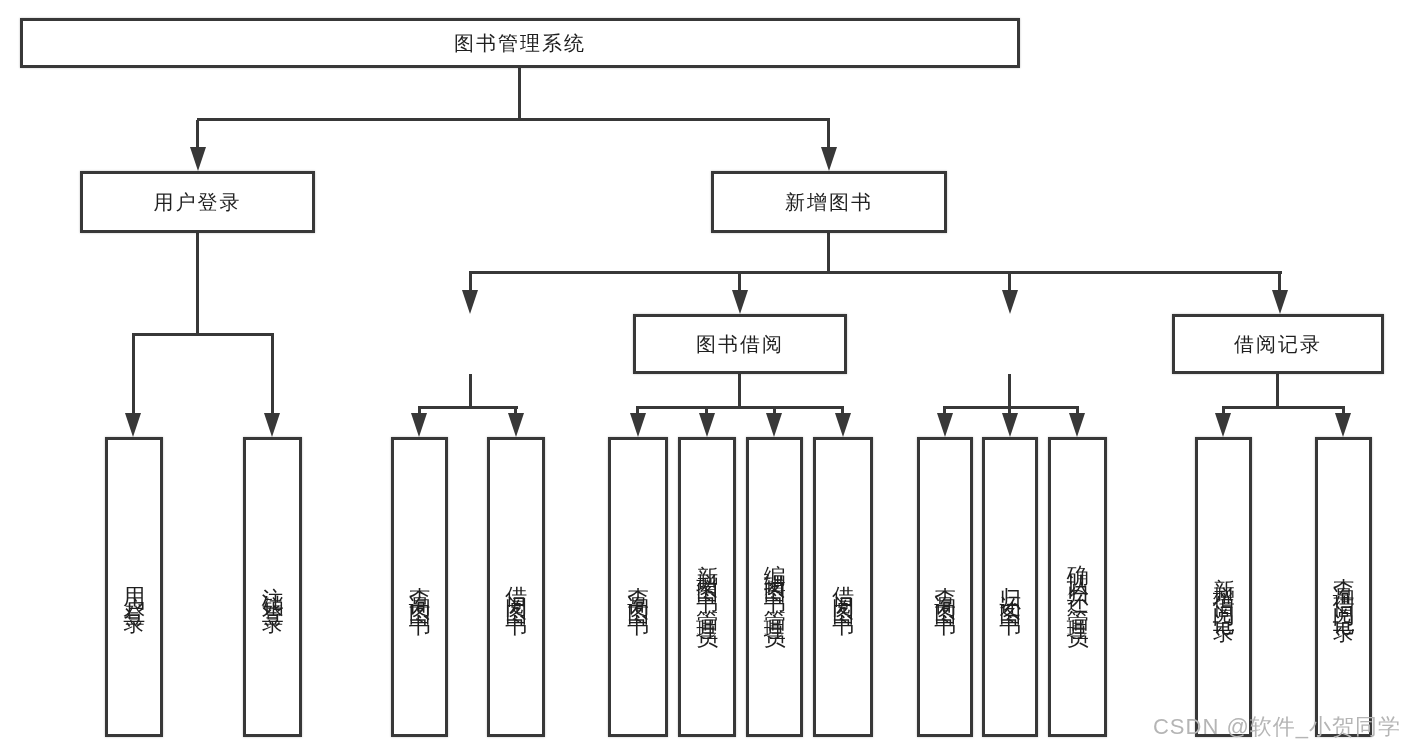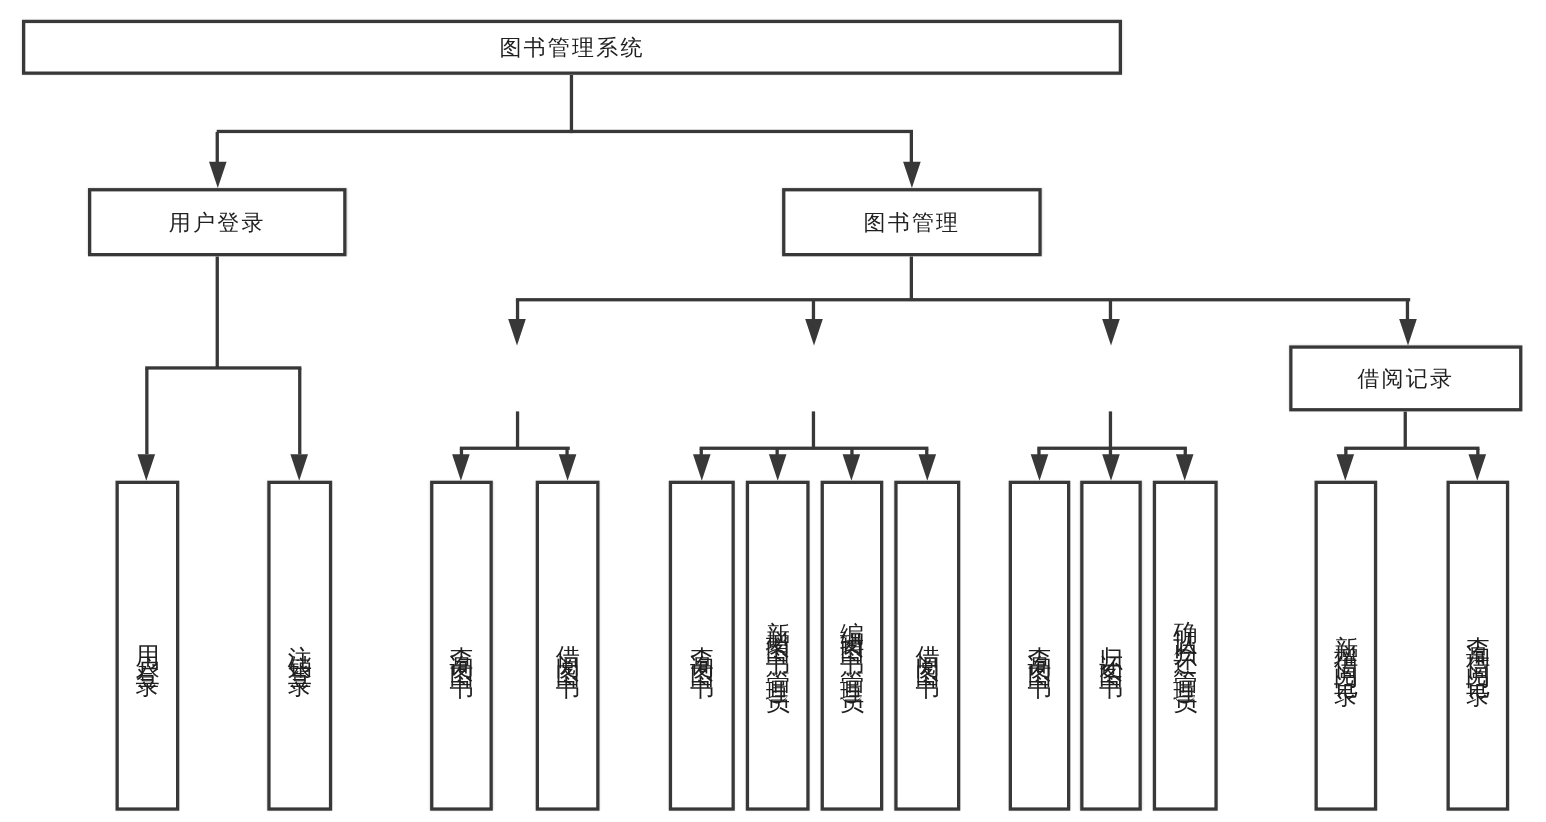--- a/index.html
+++ b/index.html
@@ -71,41 +71,44 @@
   <div class="hl" style="left:197px;top:118px;width:633px"></div>
   <div class="vl" style="left:196px;top:120px;height:30px"></div>
   <div class="arrow" style="left:190px;top:147px"></div>
   <div class="vl" style="left:827px;top:120px;height:30px"></div>
   <div class="arrow" style="left:821px;top:147px"></div>
 
   <div class="box" style="left:80px;top:171px;width:235px;height:62px">
     <span class="lbl">用户登录</span>
   </div>
   <div class="box" style="left:711px;top:171px;width:236px;height:62px">
-    <span class="lbl">图书管理</span>
+    <span class="lbl">新增图书</span>
   </div>
 
   <div class="vl" style="left:196px;top:233px;height:102px"></div>
   <div class="hl" style="left:132px;top:333px;width:142px"></div>
   <div class="vl" style="left:132px;top:335px;height:78px"></div>
   <div class="arrow" style="left:125px;top:413px"></div>
   <div class="vl" style="left:271px;top:335px;height:78px"></div>
   <div class="arrow" style="left:264px;top:413px"></div>
 
   <div class="vl" style="left:827px;top:233px;height:40px"></div>
   <div class="hl" style="left:469px;top:271px;width:813px"></div>
   <div class="vl" style="left:469px;top:273px;height:17px"></div>
   <div class="arrow" style="left:462px;top:290px"></div>
   <div class="vl" style="left:738px;top:273px;height:17px"></div>
   <div class="arrow" style="left:732px;top:290px"></div>
   <div class="vl" style="left:1008px;top:273px;height:17px"></div>
   <div class="arrow" style="left:1002px;top:290px"></div>
   <div class="vl" style="left:1278px;top:273px;height:17px"></div>
   <div class="arrow" style="left:1272px;top:290px"></div>
 
+  <div class="box" style="left:633px;top:314px;width:214px;height:60px">
+    <span class="lbl">图书借阅</span>
+  </div>
   <div class="box" style="left:1172px;top:314px;width:212px;height:60px">
     <span class="lbl">借阅记录</span>
   </div>
 
   <div class="vl" style="left:469px;top:374px;height:34px"></div>
   <div class="hl" style="left:418px;top:406px;width:100px"></div>
   <div class="vl" style="left:418px;top:408px;height:7px"></div>
   <div class="arrow" style="left:411px;top:413px"></div>
   <div class="vl" style="left:514px;top:408px;height:7px"></div>
   <div class="arrow" style="left:508px;top:413px"></div>
@@ -174,14 +177,15 @@
     <span class="vtext">确认归还（管理员）</span>
   </div>
 
   <div class="box" style="left:1195px;top:437px;width:57px;height:300px">
     <span class="vtext">新增借阅记录</span>
   </div>
   <div class="box" style="left:1315px;top:437px;width:57px;height:300px">
     <span class="vtext">查询借阅记录</span>
   </div>
 
+  <div class="watermark">CSDN @软件_小贺同学</div>
 
 </div>
 
 </body></html>

